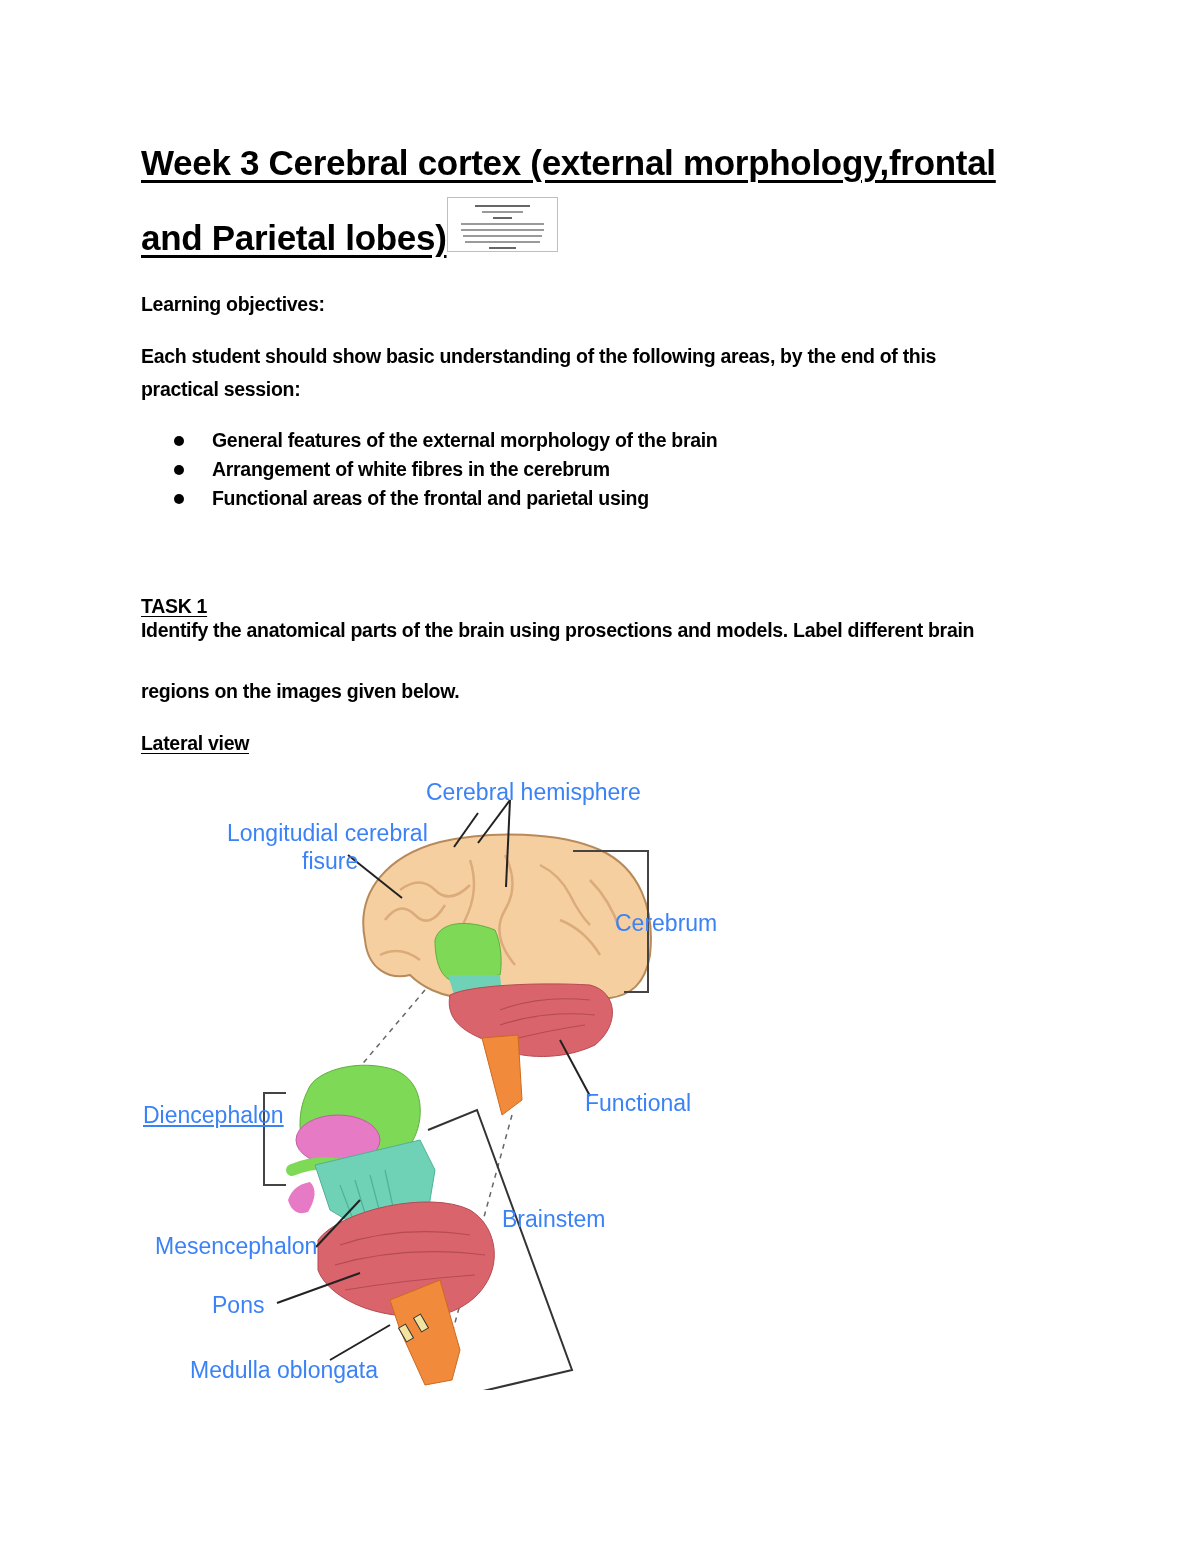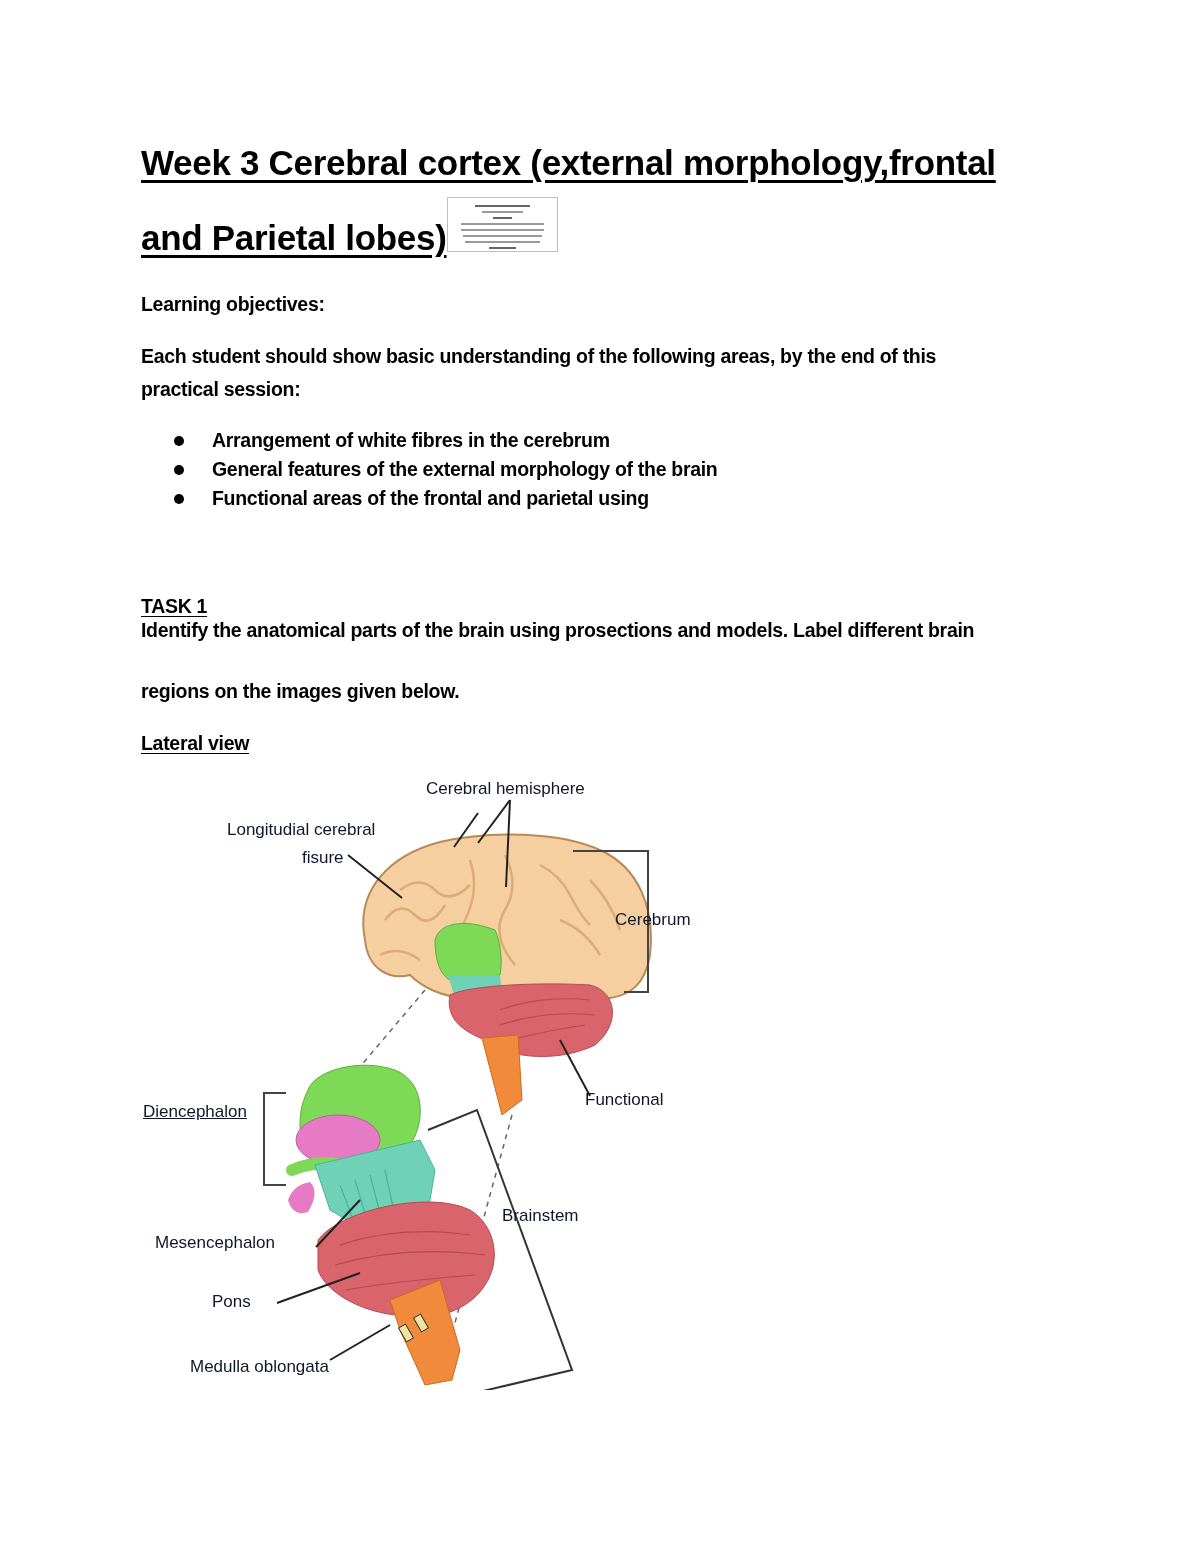--- a/index.html
+++ b/index.html
@@ -17,22 +17,22 @@
   .para { position: absolute; left: 141px; font-size: 19.5px; font-weight: bold;
           line-height: 33px; white-space: nowrap; letter-spacing: -0.3px; }
   .u { text-decoration: underline; text-underline-offset: 3px; }
   ul.objectives { position: absolute; left: 172px; top: 426px; margin: 0; padding: 0;
                   list-style: none; font-size: 19.5px; font-weight: bold; letter-spacing: -0.3px; }
   ul.objectives li { height: 29px; line-height: 29px; position: relative; padding-left: 40px; white-space: nowrap; }
   ul.objectives li .bullet { position: absolute; left: 2px; top: 10px; width: 10px; height: 10px;
                              border-radius: 50%; background: #000; }
   .figure { position: absolute; left: 140px; top: 770px; width: 600px; height: 620px; }
   .figure svg { position: absolute; left: 0; top: 0; }
-  .lbl { position: absolute; font-family: "Liberation Sans", sans-serif; font-size: 17px;
-         color: #0f172a; white-space: nowrap; line-height: 1.2; }
+  .lbl { position: absolute; font-family: "Liberation Sans", sans-serif; font-size: 23px;
+         color: #3b82f6; white-space: nowrap; line-height: 1.2; }
 </style>
 </head>
 <body>
 
 <div class="page">
 
   <div class="title l1">Week 3 Cerebral cortex (external morphology,frontal</div>
   <div class="title l2">and Parietal lobes)</div>
   <div class="thumb">
     <div style="width:60%;background:#666"></div>
@@ -43,22 +43,22 @@
     <div style="width:85%"></div>
     <div style="width:80%"></div>
     <div style="width:30%;background:#666"></div>
   </div>
 
   <div class="para" style="top:288px;">Learning objectives:</div>
   <div class="para" style="top:340px;">Each student should show basic understanding of the following areas, by the end of this</div>
   <div class="para" style="top:373px;">practical session:</div>
 
   <ul class="objectives">
+    <li><span class="bullet"></span><span>General features of the external morphology of the brain</span></li>
     <li><span class="bullet"></span><span>Arrangement of white fibres in the cerebrum</span></li>
-    <li><span class="bullet"></span><span>General features of the external morphology of the brain</span></li>
     <li><span class="bullet"></span><span>Functional areas of the frontal and parietal using</span></li>
   </ul>
 
   <div class="para u" style="top:590px;">TASK 1</div>
   <div class="para" style="top:614px;">Identify the anatomical parts of the brain using prosections and models. Label different brain</div>
   <div class="para" style="top:675px;">regions on the images given below.</div>
   <div class="para u" style="top:727px;">Lateral view</div>
 
   <div class="figure">
     <svg width="600" height="620" viewBox="0 0 600 620">

